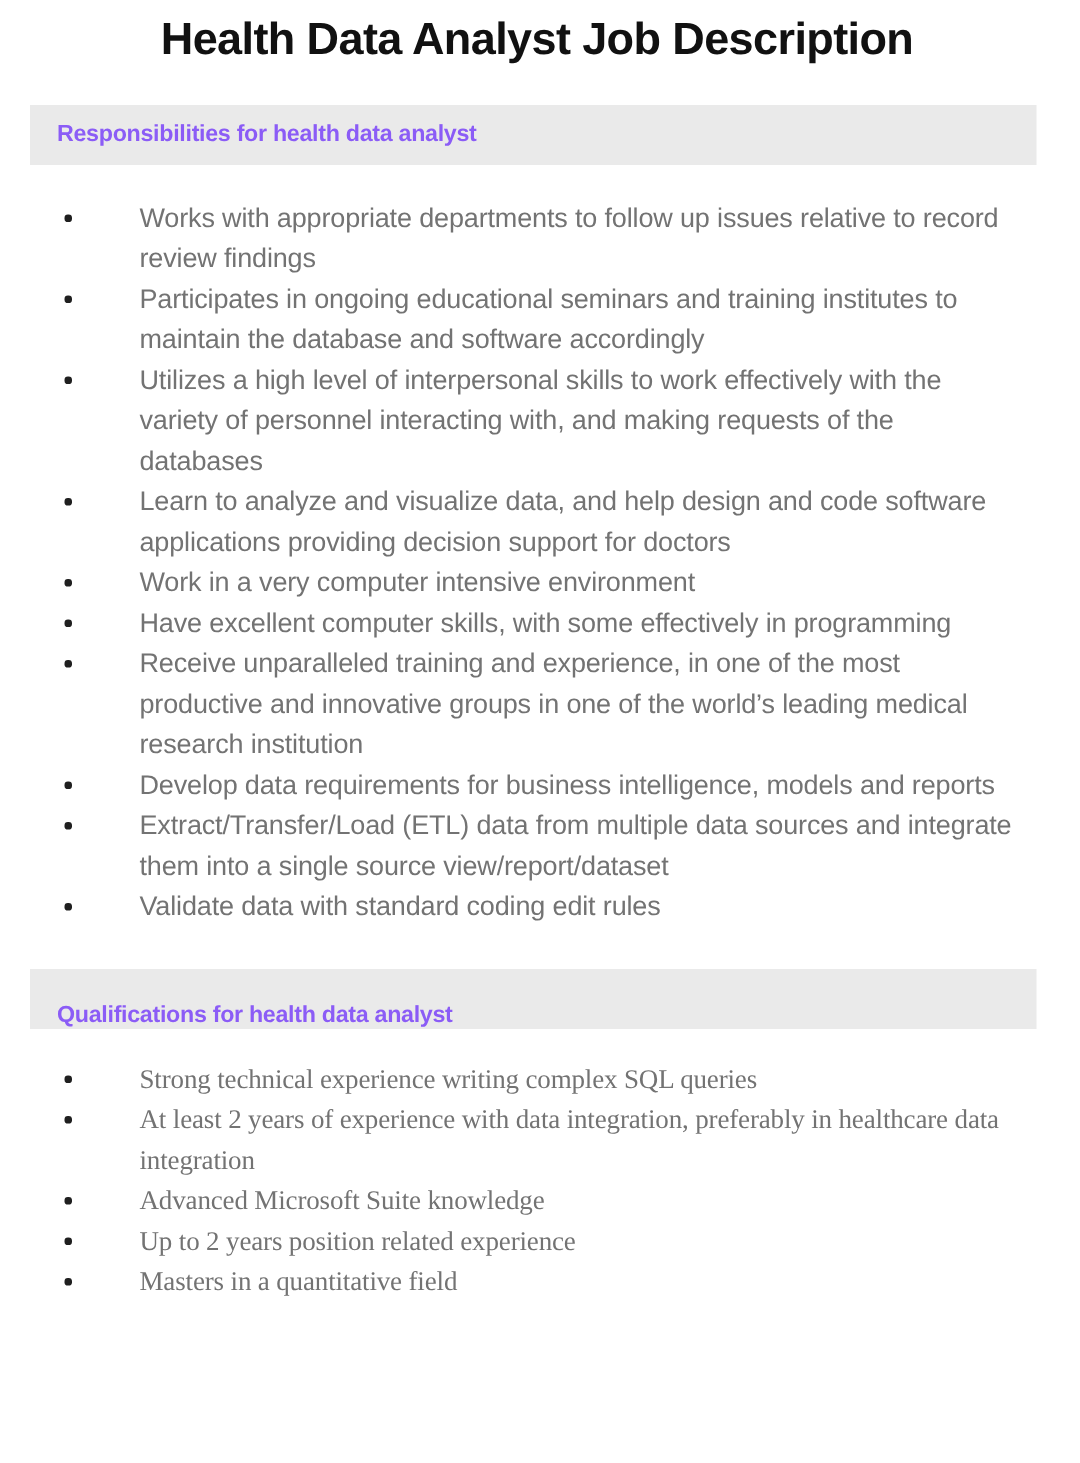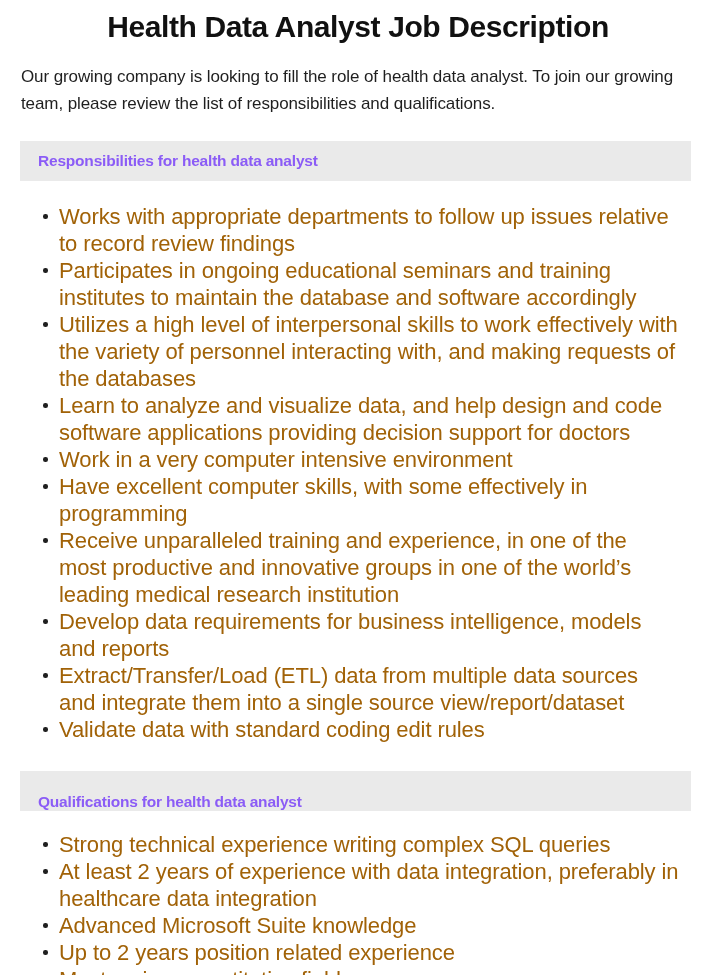--- a/index.html
+++ b/index.html
@@ -69,28 +69,28 @@
   #responsibilities-section .section-band { margin-top: 24px; }
   #qualifications-section .section-band { margin-top: 28px; align-items: flex-end; }
 
   
   ul.bullets {
     list-style: none;
     margin: 0;
     padding: 0;
   }
   ul.bullets.resp { padding-top: 22px; }
-  ul.bullets.qual { padding-top: 20px; }
+  ul.bullets.qual { padding-top: 20px; font-family: Liberation Serif, serif; }
 
   ul.bullets li {
     position: relative;
-    font-size: 22px;
+    font-size: 18px;
     line-height: 27px;
-    color: #a16207;
-    padding-left: 59px;
+    color: #737373;
+    padding-left: 93px;
     padding-right: 37px;
     letter-spacing: -0.1px;
     margin: 0;
   }
   ul.bullets li::before {
     content: "";
     position: absolute;
     left: 43px;
     top: 11px;
     width: 4.5px;
@@ -99,21 +99,20 @@
     background: #1f1f1f;
   }
 </style>
 </head>
 <body>
 
 <div class="page">
 
   <h1 class="doc-title">Health Data Analyst Job Description</h1>
 
-  <p class="intro">Our growing company is looking to fill the role of health data analyst. To join our growing team, please review the list of responsibilities and qualifications.</p>
 
   <section class="section" id="responsibilities-section">
     <div class="section-band">
       <span class="band-title">Responsibilities for health data analyst</span>
     </div>
     <ul class="bullets resp">
         <li>Works with appropriate departments to follow up issues relative to record review findings</li>
         <li>Participates in ongoing educational seminars and training institutes to maintain the database and software accordingly</li>
         <li>Utilizes a high level of interpersonal skills to work effectively with the variety of personnel interacting with, and making requests of the databases</li>
         <li>Learn to analyze and visualize data, and help design and code software applications providing decision support for doctors</li>

